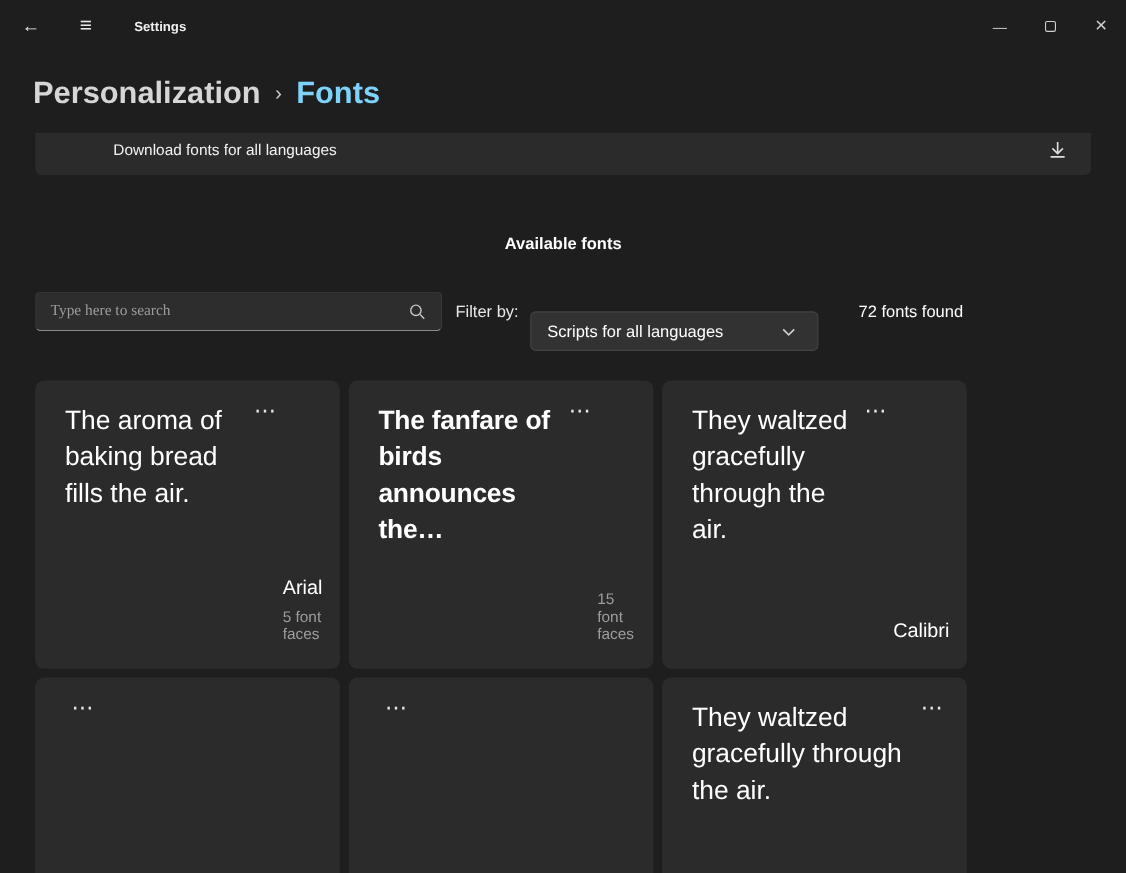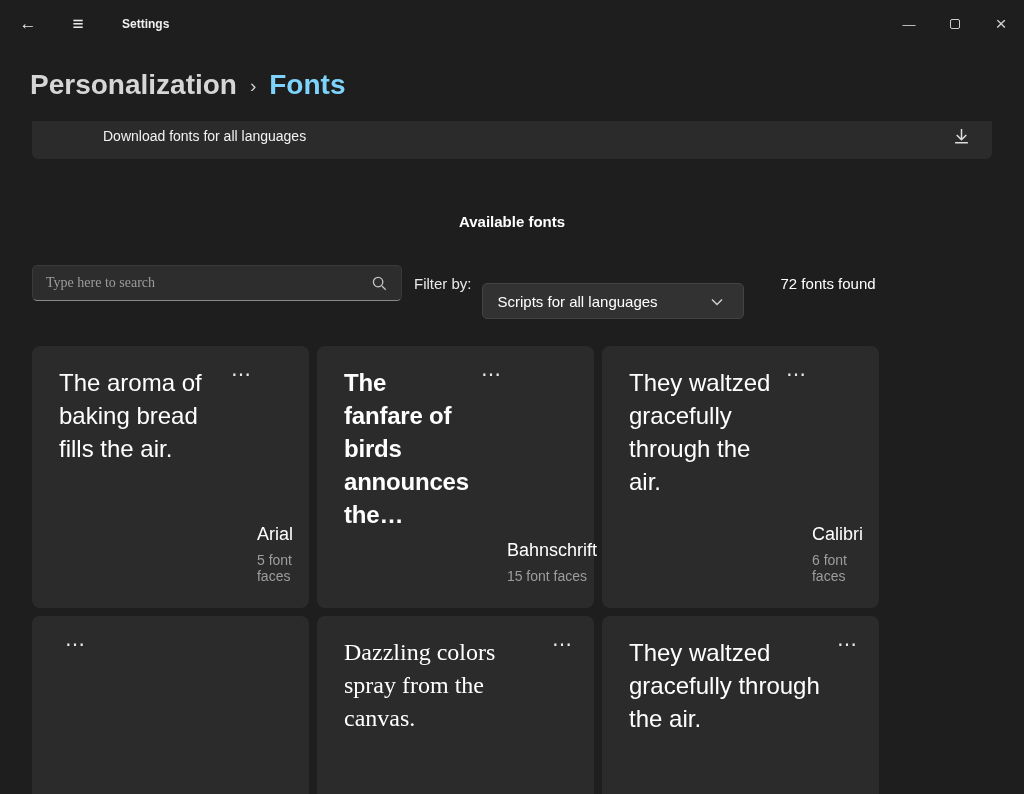--- a/index.html
+++ b/index.html
@@ -178,46 +178,43 @@
       <div class="font-faces">5 font faces</div>
     </div>
   </div>
 
   <div class="card">
     <div class="card-top">
       <div class="preview fw-600">The fanfare of birds announces the…</div>
       <button class="more"><span>⋯</span></button>
     </div>
     <div class="card-bottom">
-      <div class="font-name">Bahnschrift</div>
       <div class="font-faces">15 font faces</div>
     </div>
   </div>
 
   <div class="card">
     <div class="card-top">
       <div class="preview">They waltzed gracefully through the air.</div>
       <button class="more"><span>⋯</span></button>
     </div>
     <div class="card-bottom">
       <div class="font-name">Calibri</div>
-      <div class="font-faces">6 font faces</div>
-    </div>
-  </div>
-
-  <div class="card">
-    <div class="card-top">
-      <button class="more"><span>⋯</span></button>
-    </div>
-
-  </div>
-
-  <div class="card">
-    <div class="card-top">
-      <div class="preview f-serif">Dazzling colors spray from the canvas.</div>
+    </div>
+  </div>
+
+  <div class="card">
+    <div class="card-top">
+      <button class="more"><span>⋯</span></button>
+    </div>
+
+  </div>
+
+  <div class="card">
+    <div class="card-top">
       <button class="more"><span>⋯</span></button>
     </div>
 
   </div>
 
   <div class="card">
     <div class="card-top">
       <div class="preview">They waltzed gracefully through the air.</div>
       <button class="more"><span>⋯</span></button>
     </div>

